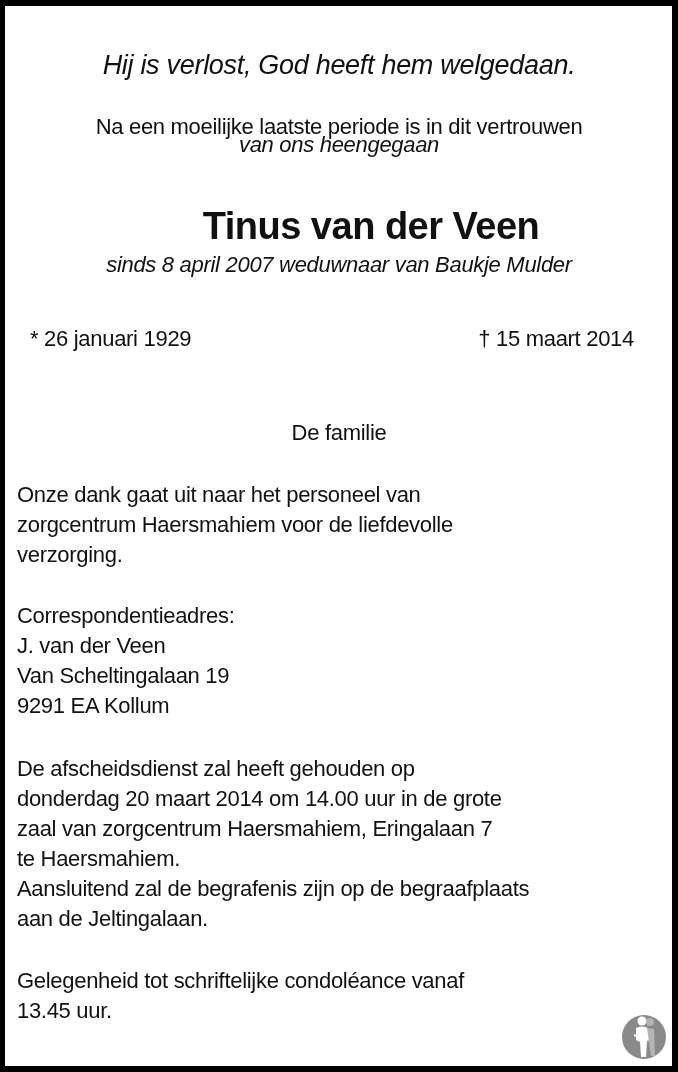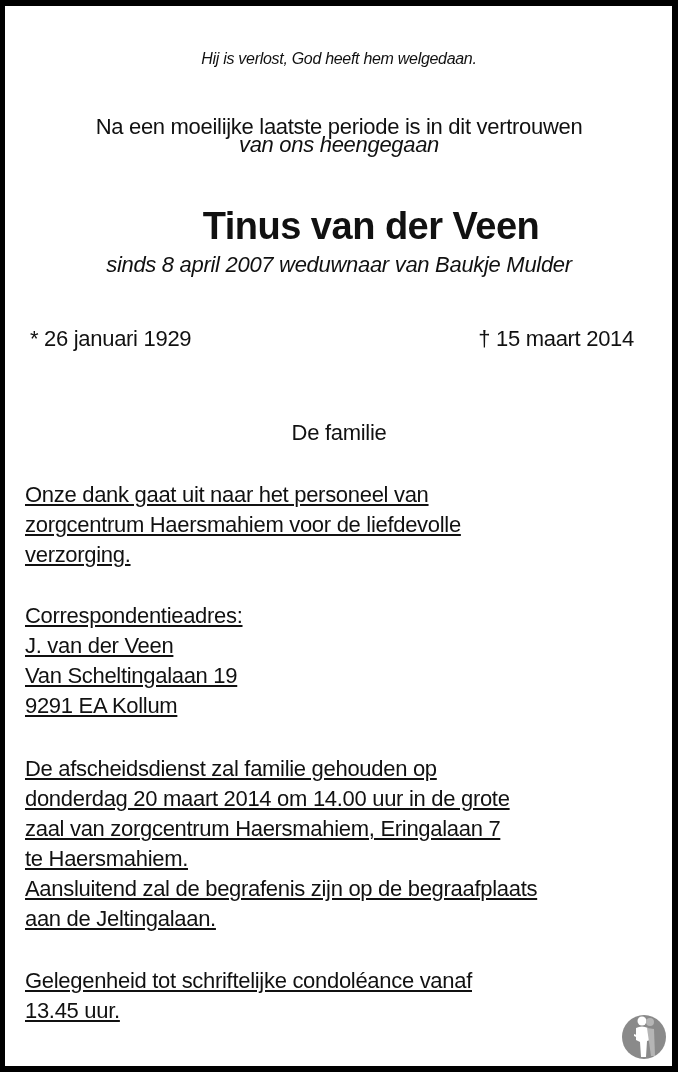--- a/index.html
+++ b/index.html
@@ -3,29 +3,29 @@
   <meta charset="utf-8">
   <style>
     html, body { margin: 0; padding: 0; background: #ffffff; }
     body { width: 678px; height: 1072px; position: relative; overflow: hidden;
            font-family: "Liberation Sans", sans-serif; color: #111111; }
     .frame { position: absolute; left: 0; top: 0; width: 678px; height: 1072px;
              box-sizing: border-box; border-top: 6px solid #000; border-left: 5px solid #000;
              border-right: 6px solid #000; border-bottom: 6px solid #000; background: #fff; }
     .line { position: absolute; white-space: nowrap; font-size: 22px; letter-spacing: -0.3px; }
     .center { left: 0; width: 678px; text-align: center; }
-    .motto { top: 50px; font-style: italic; font-size: 16px; }
+    .motto { top: 50px; font-style: italic; font-size: 27px; }
     .intro1 { top: 114px; }
     .intro2 { top: 132px; font-style: italic; }
     .name { top: 205px; font-weight: bold; font-size: 38px; letter-spacing: -0.5px; margin-left: 32px; }
     .widow { top: 252px; font-style: italic; }
     .born { top: 326px; left: 30px; }
     .died { top: 326px; right: 44px; }
     .family { top: 420px; }
-    .para { left: 25px; text-decoration: underline; }
+    .para { left: 17px; }
     .logo { position: absolute; left: 620px; top: 1012px; width: 48px; height: 48px; }
   </style>
 </head>
 <body>
 
 <div class="frame"></div>
 
 <div class="line center motto">Hij is verlost, God heeft hem welgedaan.</div>
 <div class="line center intro1">Na een moeilijke laatste periode is in dit vertrouwen</div>
 <div class="line center intro2">van ons heengegaan</div>
@@ -37,21 +37,21 @@
 
 <div class="line para" style="top:482px">Onze dank gaat uit naar het personeel van</div>
 <div class="line para" style="top:512px">zorgcentrum Haersmahiem voor de liefdevolle</div>
 <div class="line para" style="top:542px">verzorging.</div>
 
 <div class="line para" style="top:603px">Correspondentieadres:</div>
 <div class="line para" style="top:633px">J. van der Veen</div>
 <div class="line para" style="top:663px">Van Scheltingalaan 19</div>
 <div class="line para" style="top:693px">9291 EA Kollum</div>
 
-<div class="line para" style="top:756px">De afscheidsdienst zal familie gehouden op</div>
+<div class="line para" style="top:756px">De afscheidsdienst zal heeft gehouden op</div>
 <div class="line para" style="top:786px">donderdag 20 maart 2014 om 14.00 uur in de grote</div>
 <div class="line para" style="top:816px">zaal van zorgcentrum Haersmahiem, Eringalaan 7</div>
 <div class="line para" style="top:846px">te Haersmahiem.</div>
 <div class="line para" style="top:876px">Aansluitend zal de begrafenis zijn op de begraafplaats</div>
 <div class="line para" style="top:906px">aan de Jeltingalaan.</div>
 
 <div class="line para" style="top:968px">Gelegenheid tot schriftelijke condoléance vanaf</div>
 <div class="line para" style="top:998px">13.45 uur.</div>
 
 <div class="logo">

